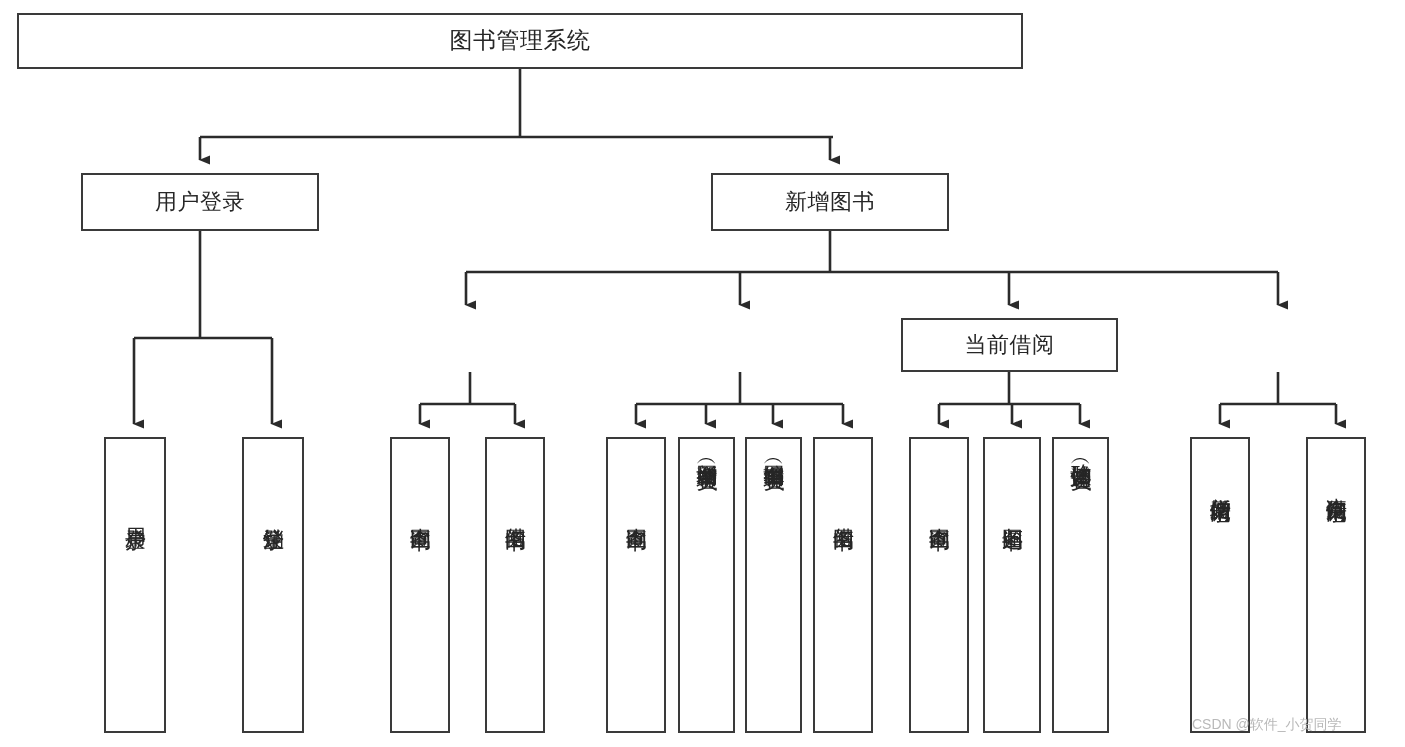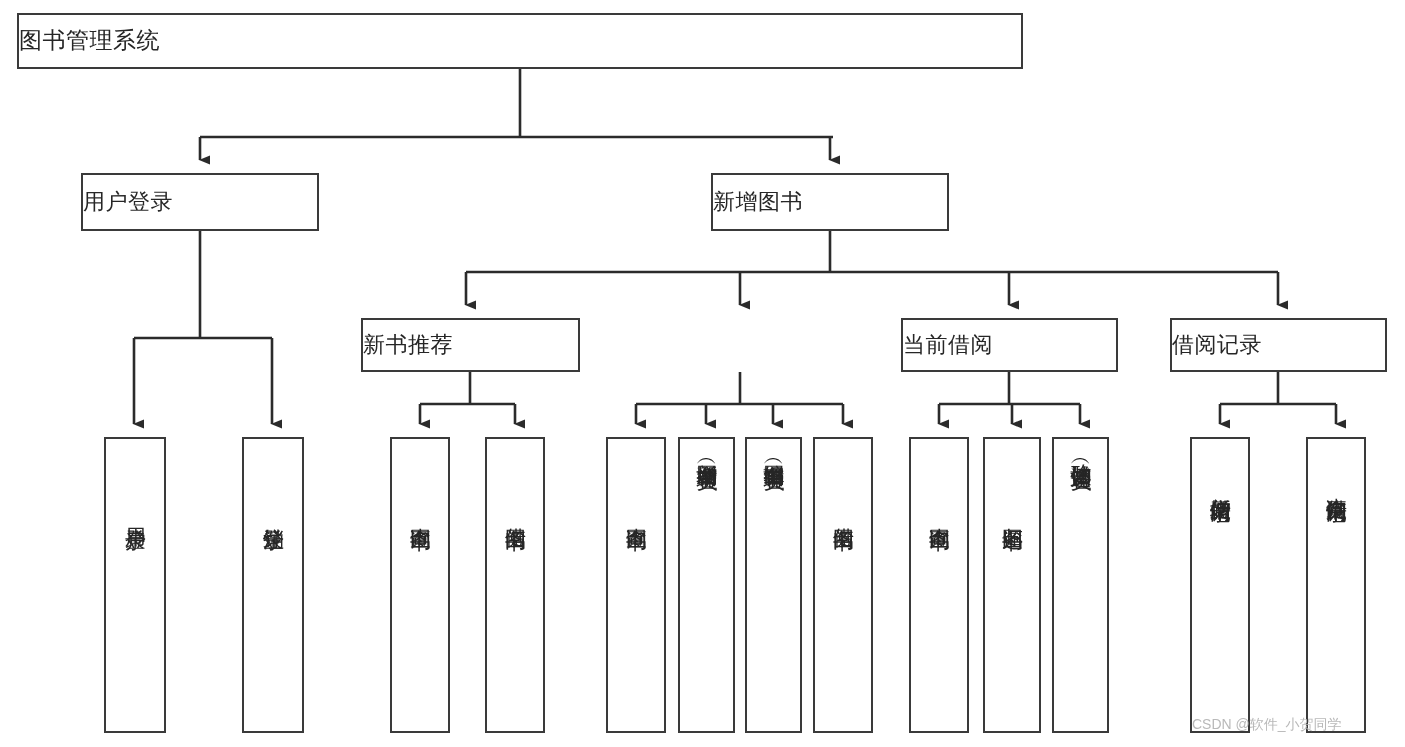--- a/index.html
+++ b/index.html
@@ -26,21 +26,21 @@
     height: 747px;
     pointer-events: none;
   }
   .node {
     position: absolute;
     box-sizing: border-box;
     background: #ffffff;
     border: 2px solid #3a3a3a;
     display: flex;
     align-items: center;
-    justify-content: flex-start;
+    justify-content: center;
     color: #262626;
     z-index: 2;
   }
   .node .label {
     display: block;
     text-align: center;
     line-height: 1.12;
     letter-spacing: 0.5px;
   }
   
@@ -131,28 +131,22 @@
     <span class="label">图书管理系统</span>
   </div>
 
   <div class="node horiz" style="left:81px; top:173px; width:238px; height:58px;">
     <span class="label">用户登录</span>
   </div>
   <div class="node horiz" style="left:711px; top:173px; width:238px; height:58px;">
     <span class="label">新增图书</span>
   </div>
 
-  <div class="node horiz" style="left:361px; top:318px; width:219px; height:54px;">
-    <span class="label">新书推荐</span>
-  </div>
   <div class="node horiz" style="left:901px; top:318px; width:217px; height:54px;">
     <span class="label">当前借阅</span>
-  </div>
-  <div class="node horiz" style="left:1170px; top:318px; width:217px; height:54px;">
-    <span class="label">借阅记录</span>
   </div>
 
   <div class="node vert" style="left:104px; top:437px; width:62px; height:296px; padding-top:72px;">
     <span class="label">用户登录</span>
   </div>
   <div class="node vert" style="left:242px; top:437px; width:62px; height:296px; padding-top:72px;">
     <span class="label">注销登录</span>
   </div>
 
   <div class="node vert" style="left:390px; top:437px; width:60px; height:296px; padding-top:72px;">

